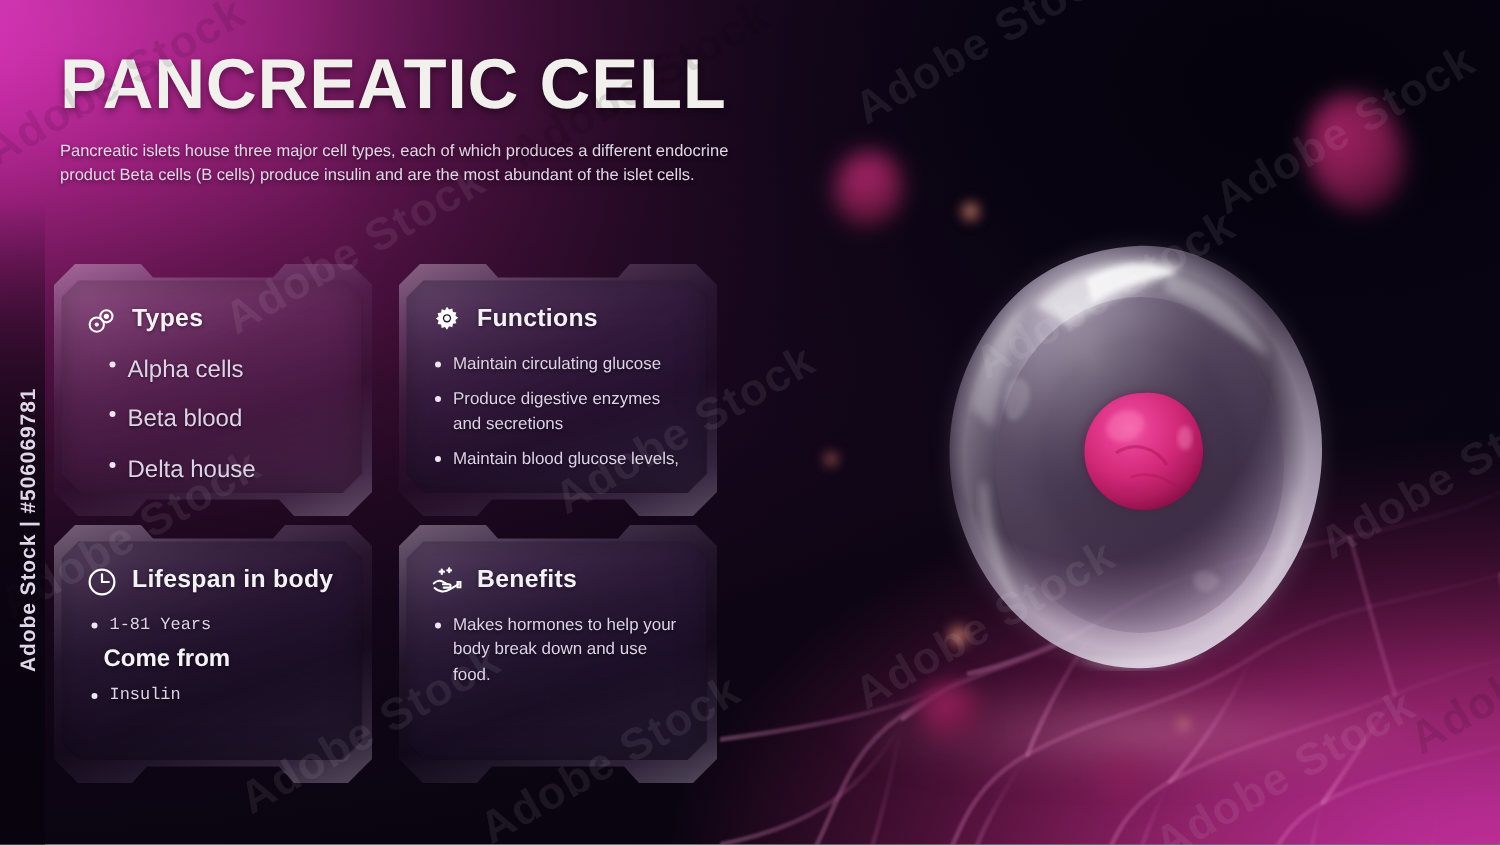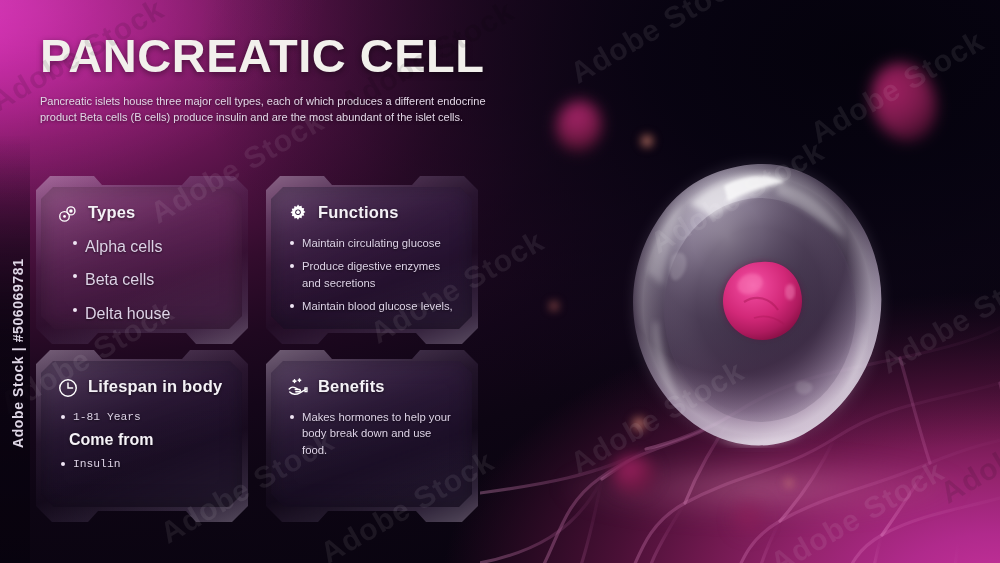--- a/index.html
+++ b/index.html
@@ -401,21 +401,21 @@
               <circle cx="8.2" cy="14.6" r="5.2"></circle>
               <circle cx="15.2" cy="8.6" r="4.4"></circle>
               <circle cx="8.2" cy="14.6" r="1.5" fill="#ffffff" stroke="none"></circle>
               <circle cx="15.2" cy="8.6" r="1.9" fill="#ffffff" stroke="none"></circle>
             </svg>
           </span>
           <h2>Types</h2>
         </div>
         <ul class="bullets">
           <li>Alpha cells</li>
-          <li>Beta cells</li>
+          <li>Beta blood</li>
           <li>Delta house</li>
         </ul>
       </div>
     </div>
 
     <div class="card functions tint-b">
       <div class="frame"></div>
       <div class="glass"></div>
       <div class="inner">
         <div class="card-head">

